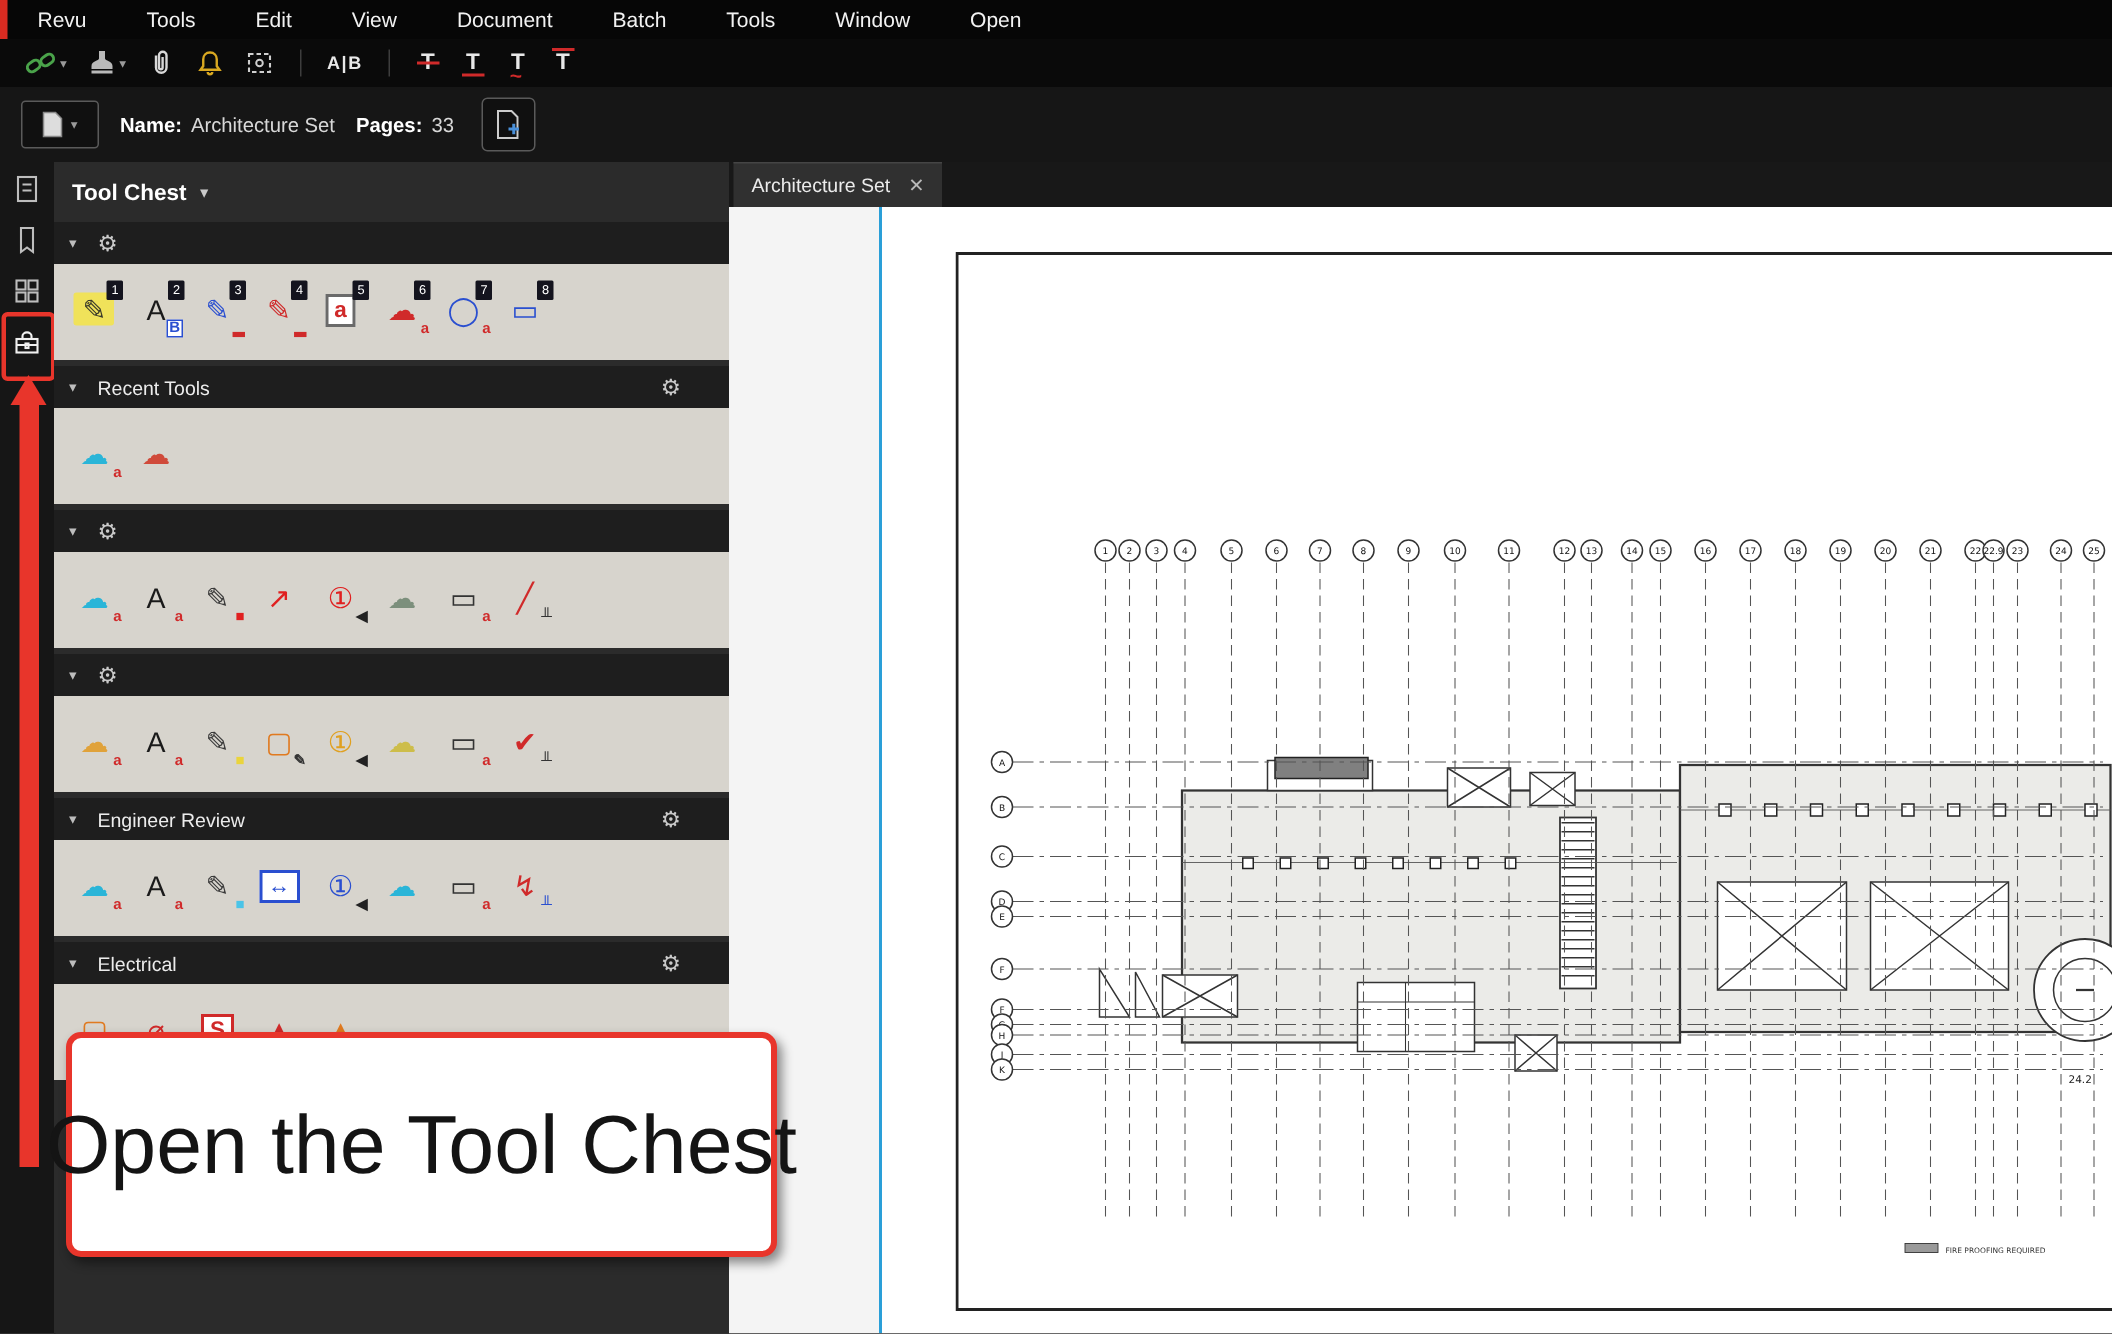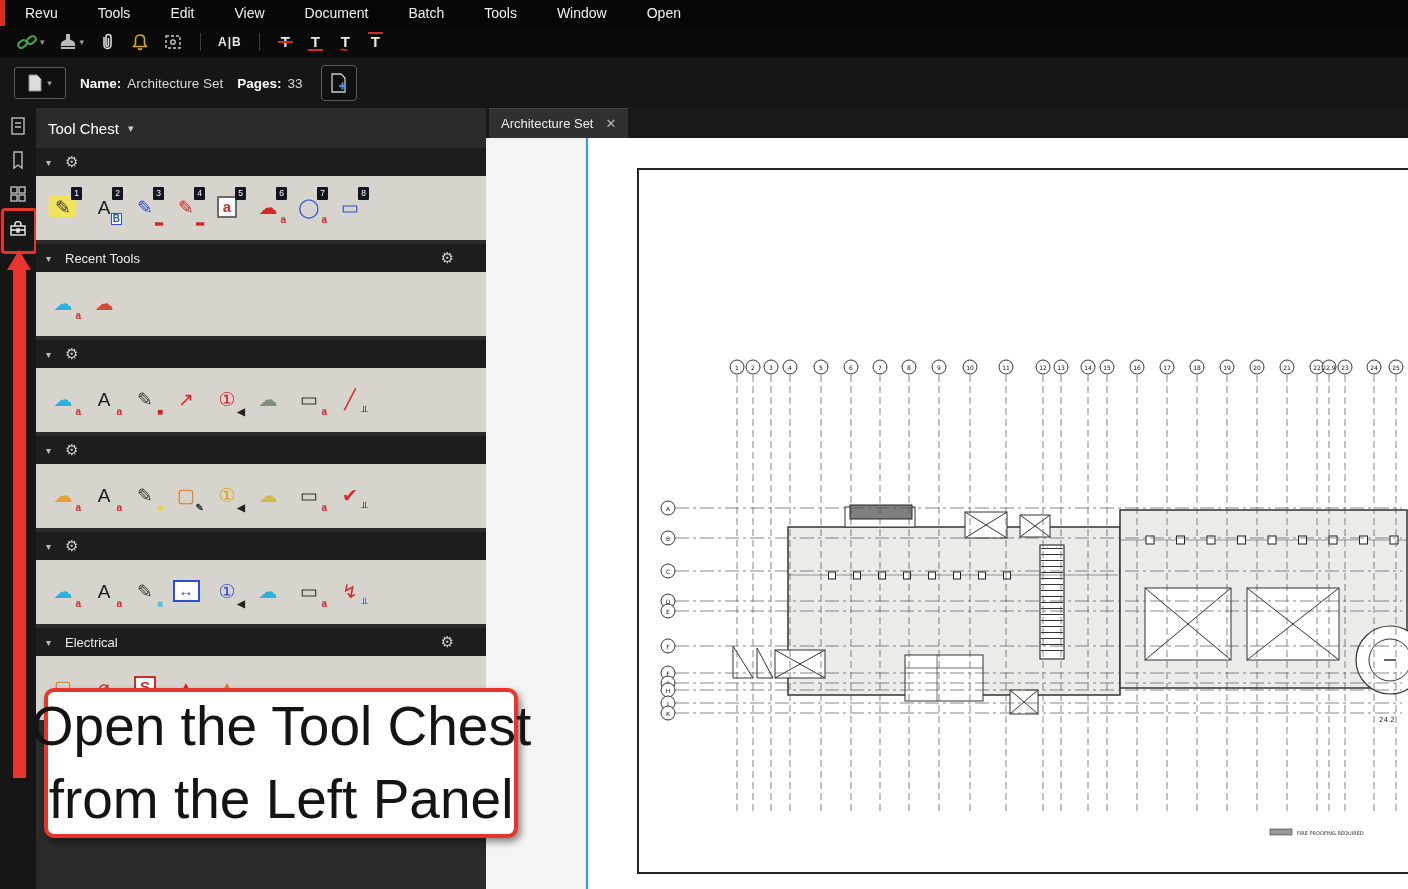--- a/index.html
+++ b/index.html
@@ -31,21 +31,21 @@
   .addpage-btn{margin-left:18px;width:34px;height:34px;border:1px solid #5a5a5a;border-radius:4px;display:flex;align-items:center;justify-content:center;background:#101010;}
 
   
   #left-rail{position:absolute;left:0;top:108px;width:36px;bottom:0;background:#161616;border-right:1px solid #000;}
   .rail-btn{position:absolute;left:8px;width:20px;height:20px;}
   #rail-highlight{position:absolute;left:1px;top:100px;width:30px;height:40px;border:3px solid #e8352b;border-radius:4px;}
 
   
   #tool-chest-panel{position:absolute;left:36px;top:108px;width:450px;bottom:0;background:#2b2b2b;border-right:1px solid #0d0d0d;}
   .panel-header{height:40px;display:flex;align-items:center;padding-left:12px;}
-  .panel-title{color:#fff;font-size:15px;font-weight:normal;}
+  .panel-title{color:#fff;font-size:15px;font-weight:bold;}
   .panel-chev{color:#cacaca;font-size:11px;margin-left:9px;}
   .section-header{height:28px;background:#1e1e1e;display:flex;align-items:center;padding:0 10px;margin-top:4px;}
   .section-header:first-of-type{margin-top:0;}
   .sec-chev{color:#bdbdbd;font-size:10px;margin-right:9px;width:10px;}
   .section-label{color:#ececec;font-size:13px;flex:1;}
   .gear{color:#c9c9c9;font-size:15px;margin-right:22px;cursor:pointer;}
   .tool-row{background:#d7d4cd;min-height:52px;display:flex;align-items:center;gap:9px;padding:5px 6px 7px 11px;}
   .tool{position:relative;width:32px;height:36px;display:flex;align-items:center;justify-content:center;cursor:pointer;}
   .tool-bg{position:absolute;left:2px;right:3px;top:6px;bottom:8px;border-radius:2px;}
   .tool-main{position:relative;font-size:19px;line-height:1;}
@@ -323,20 +323,21 @@
             <span class="tool-main" style="color: rgb(51, 51, 51);">▭</span>
             <span class="tool-sub" style="color: rgb(208, 42, 42);">a</span>
           </div>
           <div class="tool">
             <span class="tool-main" style="color: rgb(208, 42, 42);">✔</span>
             <span class="tool-sub" style="color: rgb(51, 51, 51);">╨</span>
           </div>
         </div>
         <div class="section-header">
           <span class="sec-chev">▾</span>
+          <span class="section-label">Engineer Review</span>
           <span class="gear">⚙</span>
         </div>
         <div class="tool-row">
           <div class="tool">
             <span class="tool-main" style="color: rgb(42, 181, 216);">☁</span>
             <span class="tool-sub" style="color: rgb(208, 42, 42);">a</span>
           </div>
           <div class="tool">
             <span class="tool-main" style="color: rgb(26, 26, 26);">A</span>
             <span class="tool-sub" style="color: rgb(208, 42, 42);">a</span>
@@ -597,16 +598,15 @@
     </div>
   </div>
 
   <div id="red-arrow">
     <div class="arrow-head"></div>
     <div class="arrow-body"></div>
   </div>
 
   <div id="callout">
     <span class="callout-line">Open the Tool Chest</span>
-    <span class="callout-line">from the Left Panel</span>
   </div>
 
 </div>
 
 </body></html>

